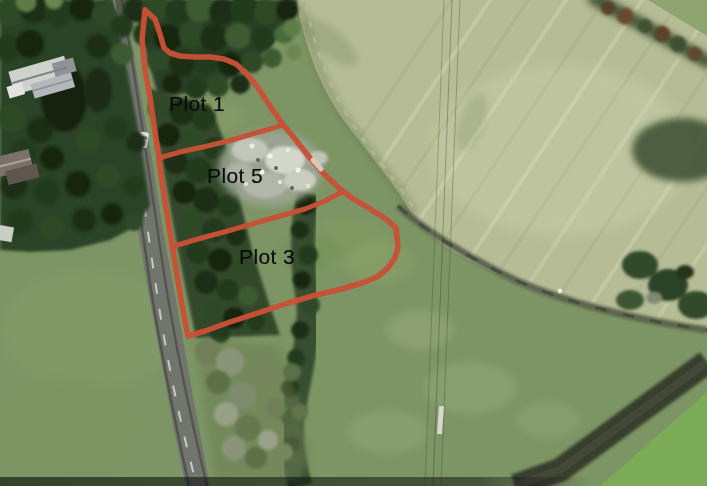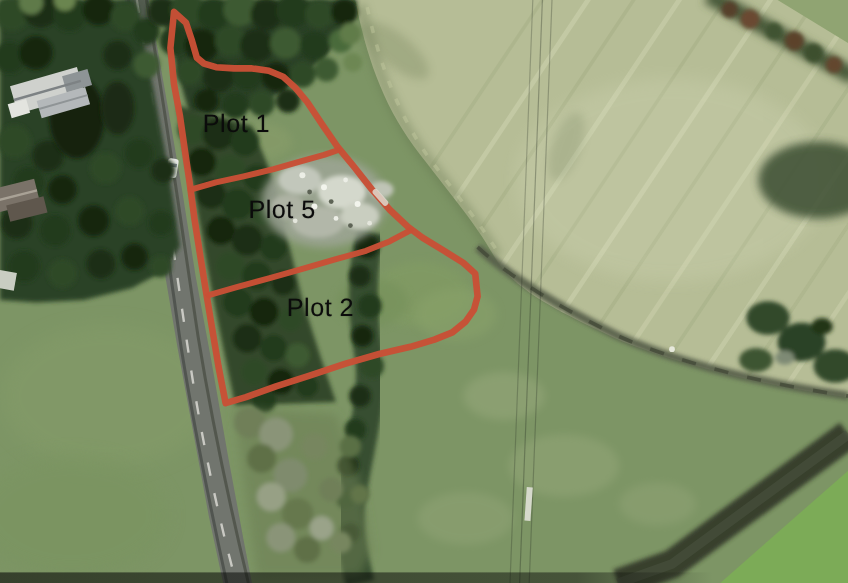--- a/index.html
+++ b/index.html
@@ -316,14 +316,14 @@
     <path stroke="#c84f36" stroke-width="5" opacity=".97" d="M159,158 L180,152 L203,147 L228,141 L252,134 L270,129 L282,125"></path>
     <path stroke="#c84f36" stroke-width="5" opacity=".97" d="M174,246 L198,239 L224,232 L252,224 L280,216 L305,209 L325,201 L342,192"></path>
     <line x1="313" y1="160" x2="321" y2="169" stroke="#ded9cf" stroke-width="5" opacity=".85"></line>
   </g>
 
   <rect x="0" y="477" width="707" height="9" fill="url(#botfade)"></rect>
 </svg>
 
 <div class="plot-label lbl1">Plot 1</div>
 <div class="plot-label lbl2">Plot 5</div>
-<div class="plot-label lbl3">Plot 2</div>
+<div class="plot-label lbl3">Plot 3</div>
 </div>
 
 </body></html>

